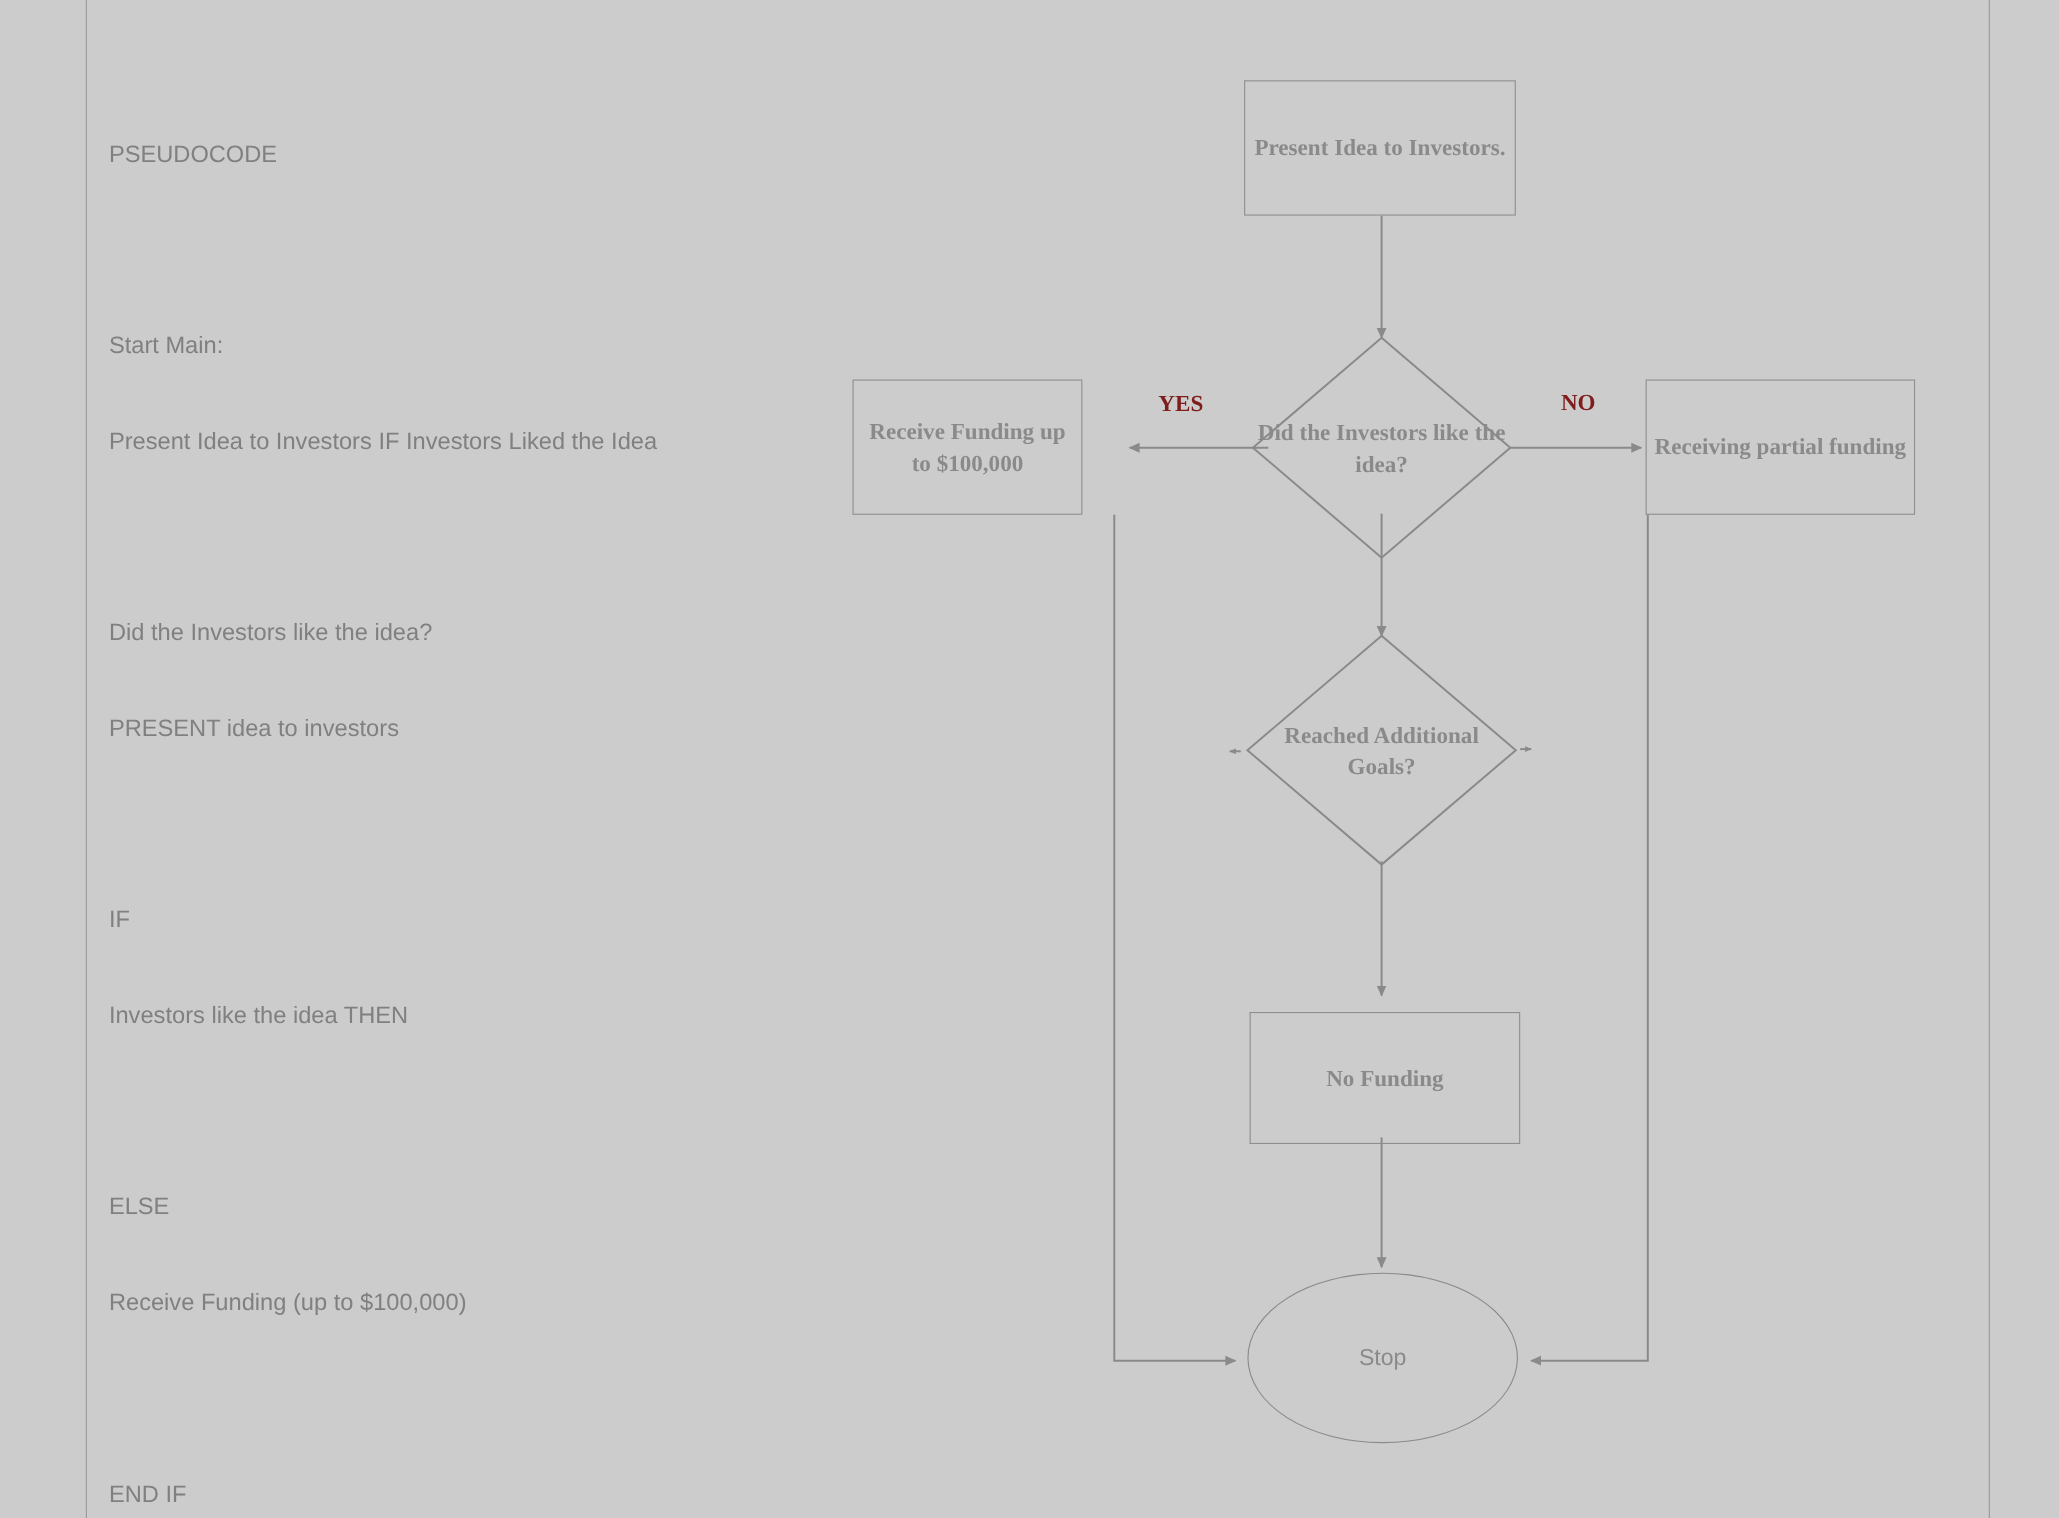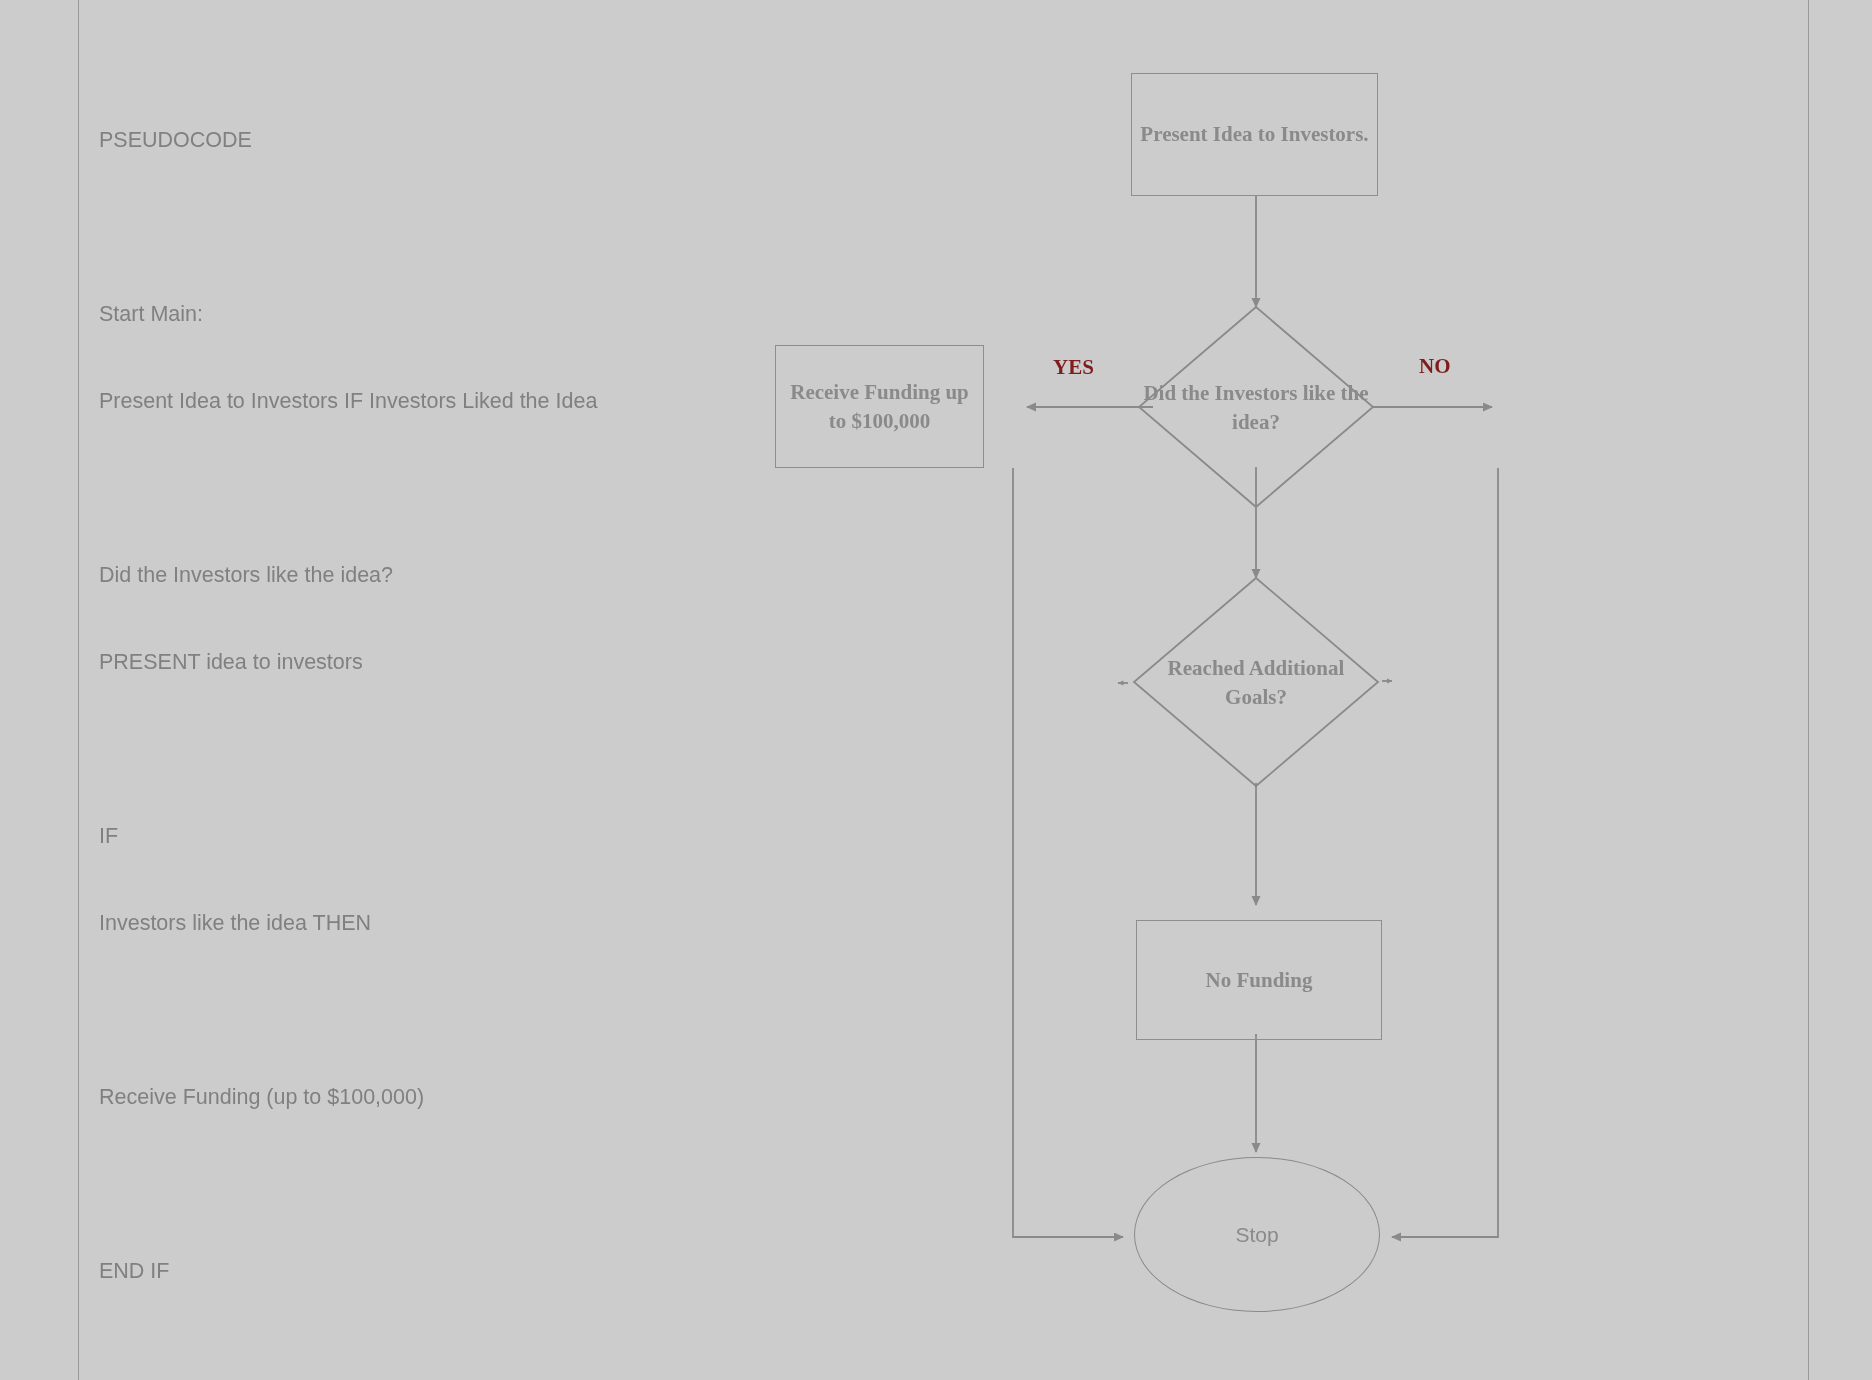--- a/index.html
+++ b/index.html
@@ -128,20 +128,21 @@
     <span class="pc-blank"></span>
     <span class="pc-line">Start Main:</span>
     <span class="pc-line">Present Idea to Investors IF Investors Liked the Idea</span>
     <span class="pc-blank"></span>
     <span class="pc-line">Did the Investors like the idea?</span>
     <span class="pc-line">PRESENT idea to investors</span>
     <span class="pc-blank"></span>
     <span class="pc-line">IF</span>
     <span class="pc-line">Investors like the idea THEN</span>
     <span class="pc-blank"></span>
+    <span class="pc-line">ELSE</span>
     <span class="pc-line">Receive Funding (up to $100,000)</span>
     <span class="pc-blank"></span>
     <span class="pc-line">END IF</span>
     
     
     
     
     
     
     
@@ -197,20 +198,23 @@
     </div>
 
     <div class="node decision" style="left:1136px; top:370px; width:240px; height:75px;">
       <span class="node-text">Did the Investors like the idea?</span>
     </div>
 
     <div class="node box" style="left:775px; top:345px; width:209px; height:123px;justify-content:flex-end;">
       <span class="node-text">Receive Funding up to $100,000</span>
     </div>
 
+    <div class="node box" style="left:1496px; top:345px; width:245px; height:123px;">
+      <span class="node-text">Receiving partial funding</span>
+    </div>
 
     <div class="node decision" style="left:1136px; top:645px; width:240px; height:75px;">
       <span class="node-text">Reached Additional Goals?</span>
     </div>
 
     <div class="node box" style="left:1136px; top:920px; width:246px; height:120px;">
       <span class="node-text">No Funding</span>
     </div>
 
     <div class="node terminal" style="left:1134px; top:1157px; width:246px; height:155px;">

